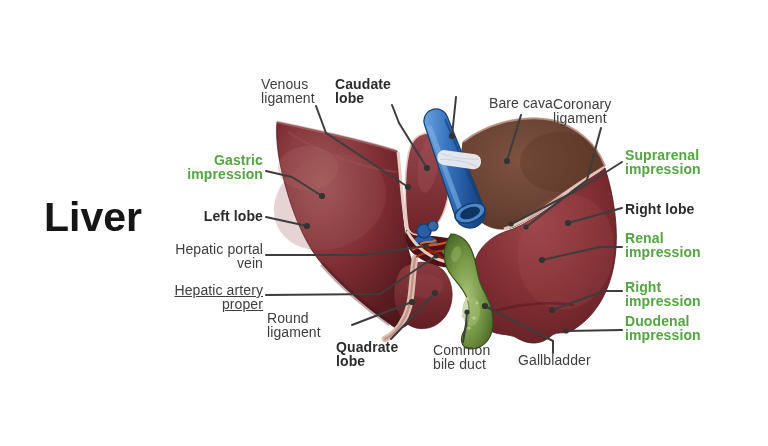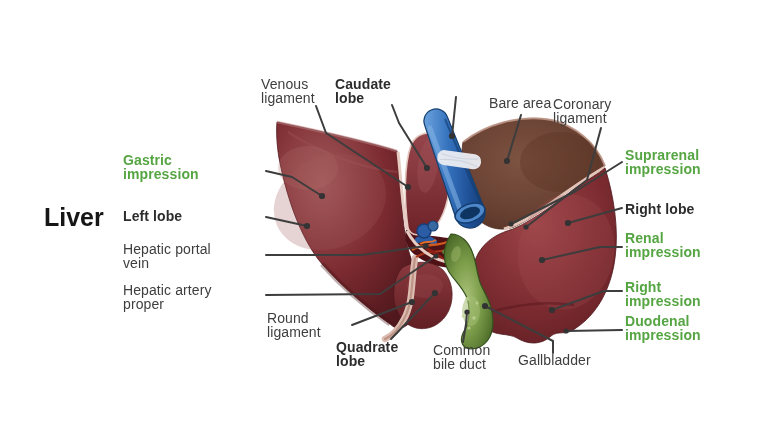--- a/index.html
+++ b/index.html
@@ -3,29 +3,29 @@
 <meta charset="utf-8">
 <style>
   html,body { margin:0; padding:0; background:#ffffff; }
   .stage {
     position:relative; width:768px; height:446px; background:#ffffff;
     font-family:"Liberation Sans", sans-serif; overflow:hidden;
   }
   .art { position:absolute; left:0; top:0; width:768px; height:446px; }
   .title {
     position:absolute; left:44px; top:197px;
-    font-size:25px; font-weight:700; color:#161616; line-height:40px;
+    font-size:41px; font-weight:700; color:#161616; line-height:40px;
   }
   .lbl {
     position:absolute; font-size:14px; line-height:14px; color:#3e3e3e;
     white-space:pre-line; letter-spacing:0.1px;
   }
   .b { font-weight:700; color:#2c2c2c; }
   .g { font-weight:700; color:#55a542; }
-  .ra { text-align:left; }
+  .ra { text-align:right; }
   .ctr { }
 </style>
 </head>
 <body>
 
 <div class="stage">
 
   <svg class="art" viewBox="0 0 768 446" aria-hidden="true">
     <defs>
       <radialGradient id="gLeft" cx="32%" cy="30%" r="85%">
@@ -203,40 +203,40 @@
         <circle cx="485" cy="306" r="3.1"></circle>
     </g>
   </svg>
 
   <div class="title">Liver</div>
 
   <div class="lbl ctr" style="left:261px; top:77px; width:100px;">Venous
 ligament</div>
   <div class="lbl ctr b" style="left:335px; top:77px; width:100px;">Caudate
 lobe</div>
-  <div class="lbl" style="left:489px; top:96px; width:90px;">Bare area</div>
+  <div class="lbl" style="left:489px; top:96px; width:90px;">Bare cava</div>
   <div class="lbl ctr" style="left:553px; top:97px; width:100px;">Coronary
 ligament</div>
 
   <div class="lbl g" style="left:625px; top:148px; width:110px;">Suprarenal
 impression</div>
   <div class="lbl b" style="left:625px; top:202px; width:100px;">Right lobe</div>
   <div class="lbl g" style="left:625px; top:231px; width:110px;">Renal
 impression</div>
   <div class="lbl g" style="left:625px; top:280px; width:110px;">Right
 impression</div>
   <div class="lbl g" style="left:625px; top:314px; width:110px;">Duodenal
 impression</div>
 
   <div class="lbl g ra" style="left:123px; top:153px; width:140px;">Gastric
 impression</div>
   <div class="lbl b ra" style="left:123px; top:209px; width:140px;">Left lobe</div>
   <div class="lbl ra" style="left:123px; top:242px; width:140px;">Hepatic portal
 vein</div>
-  <div class="lbl ra" style="left:123px; top:283px; width:140px;">Hepatic artery
+  <div class="lbl ra" style="left:123px; top:283px; width:140px;text-decoration:underline;">Hepatic artery
 proper</div>
   <div class="lbl ctr" style="left:267px; top:311px; width:100px;">Round
 ligament</div>
   <div class="lbl ctr b" style="left:336px; top:340px; width:100px;">Quadrate
 lobe</div>
 
   <div class="lbl" style="left:433px; top:343px; width:90px;">Common
 bile duct</div>
   <div class="lbl" style="left:518px; top:353px; width:100px;">Gallbladder</div>
 

